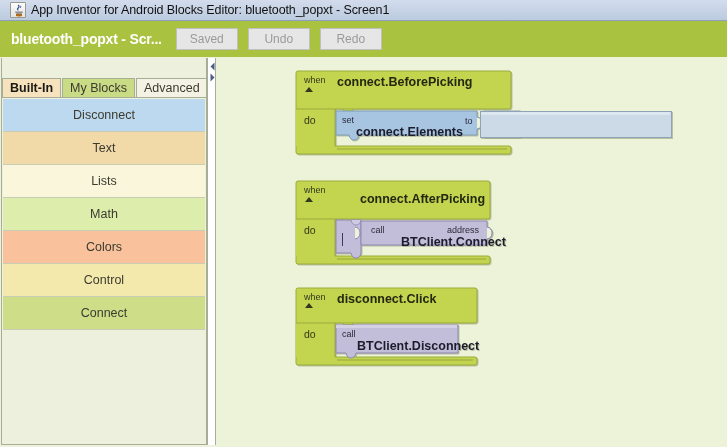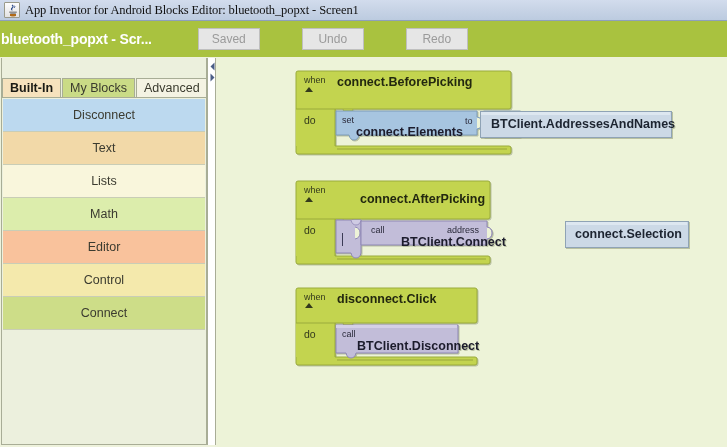--- a/index.html
+++ b/index.html
@@ -17,22 +17,21 @@
     background: #eef2dc;
   }
 
   
   .titlebar {
     position: absolute; left: 0; top: 0;
     width: 727px; height: 21px;
     background: linear-gradient(to bottom, #d2dced 0%, #c8d4e6 45%, #bccbe0 100%);
     border-bottom: 1px solid #8ea0bb;
     display: flex; align-items: center;
-    padding-left: 4px;
-    font-family: Liberation Serif, serif;
+    padding-left: 10px;
   }
   .java-icon {
     width: 16px; height: 16px;
     position: relative;
     background: linear-gradient(to bottom,#fdfdfd,#e3e3e3);
     border: 1px solid #9a9a8a;
     border-radius: 1px;
     margin-right: 5px;
     flex: 0 0 auto;
     overflow: hidden;
@@ -44,42 +43,41 @@
     white-space: nowrap;
     letter-spacing: -0.1px;
   }
 
   
   .toolbar {
     position: absolute; left: 0; top: 21px;
     width: 727px; height: 36px;
     background: #a9c23f;
     display: flex; align-items: center;
-    padding-left: 1px;
+    padding-left: 11px;
   }
   .project-title {
     font-size: 14px;
     font-weight: bold;
     color: #ffffff;
     white-space: nowrap;
     margin-right: 14px;
     letter-spacing: -0.2px;
   }
   .tb-btn {
     height: 22px;
     min-width: 62px;
     margin-right: 10px;
     background: #e6e6e6;
     border: 1px solid #bfbfbf;
     color: #9a9a9a;
     font-size: 12px;
     display: flex; align-items: center; justify-content: center;
     padding: 0 8px;
     white-space: nowrap;
-    margin-left: 32px;
   }
 
   
   .left-panel {
     position: absolute; left: 1px; top: 58px;
     width: 206px; height: 387px;
     background: #ecf0dd;
     border: 1px solid #a8ad96;
     border-top: none;
     overflow: hidden;
@@ -205,21 +203,21 @@
       <div class="tab sel">Built-In</div>
       <div class="tab myblocks">My Blocks</div>
       <div class="tab advanced">Advanced</div>
     </div>
 
     <div class="cat-list">
       <div class="cat" style="background:#bcd9ef">Disconnect</div>
       <div class="cat" style="background:#f2d9a8">Text</div>
       <div class="cat" style="background:#f9f6dc">Lists</div>
       <div class="cat" style="background:#dcedac">Math</div>
-      <div class="cat" style="background:#f9c29c">Editor</div>
+      <div class="cat" style="background:#f9c29c">Colors</div>
       <div class="cat" style="background:#f4e9ac">Control</div>
       <div class="cat" style="background:#cddd88">Connect</div>
     </div>
   </div>
 
   <div class="splitter">
     <svg class="split-arrow up" viewBox="0 0 7 9">
       <path d="M5.5 0.5 L1.5 4.5 L5.5 8.5 z" fill="#4a5d86"></path>
     </svg>
     <svg class="split-arrow down" viewBox="0 0 7 9">
@@ -260,21 +258,20 @@
       <div class="blk-label lbl-small" style="left:47px; top:45px;">set</div>
       <div class="blk-label lbl-body" style="left:61px; top:55px;">connect.Elements</div>
       <div class="blk-label lbl-small" style="left:170px; top:46px;">to</div>
     </div>
 
     <div class="event-block" style="left:263px; top:53px;">
       <svg class="blk-svg" width="192" height="28" viewBox="0 0 192 28">
         <rect x="0.5" y="0.5" width="191" height="26" fill="#ccd9e6" stroke="#8fa3b5" stroke-width="1"></rect>
         <rect x="1" y="1" width="189" height="3" fill="#dde7f0"></rect>
       </svg>
-      <div class="blk-label lbl-val" style="left:11px; top:6px;">BTClient.AddressesAndNames</div>
     </div>
 
     <div class="event-block" style="left:78px; top:122px;">
       <svg class="blk-svg" width="216" height="86" viewBox="0 0 216 86">
         <path d="M1 3 q0 -2 2 -2 H193 q2 0 2 2 V37 q0 2 -2 2 H40
                  V76 H193 q2 0 2 2 V82 q0 2 -2 2 H3 q-2 0 -2 -2 Z" fill="#c3d44f" stroke="#9aab3c" stroke-width="1"></path>
         <path d="M1 39 H40 V76 H1 Z" fill="#c3d44f" stroke="none"></path>
         <path d="M40 39 V76" stroke="#9aab3c" stroke-width="1" fill="none"></path>
         <path d="M1 39 H40" stroke="#9aab3c" stroke-width="1" fill="none"></path>
         <path d="M42 79 H191" stroke="#aebd45" stroke-width="2" fill="none"></path>
@@ -292,27 +289,20 @@
       <div class="caret" style="left:10px; top:17px;"></div>
       <div class="blk-label lbl-title" style="left:42px; top:12px;margin-left:23px;">connect.AfterPicking</div>
       <div class="blk-label lbl-do" style="left:9px; top:44px;">do</div>
       <div class="textcursor" style="left:47px; top:53px;"></div>
 
       <div class="blk-label lbl-small" style="left:76px; top:45px;">call</div>
       <div class="blk-label lbl-body" style="left:106px; top:55px;text-align:center;">BTClient.Connect</div>
       <div class="blk-label lbl-small" style="left:152px; top:45px;">address</div>
     </div>
 
-    <div class="event-block" style="left:348px; top:163px;">
-      <svg class="blk-svg" width="124" height="28" viewBox="0 0 124 28">
-        <rect x="0.5" y="0.5" width="123" height="26" fill="#ccd9e6" stroke="#8fa3b5" stroke-width="1"></rect>
-        <rect x="1" y="1" width="121" height="3" fill="#dde7f0"></rect>
-      </svg>
-      <div class="blk-label lbl-val" style="left:10px; top:6px;">connect.Selection</div>
-    </div>
 
     <div class="event-block" style="left:78px; top:229px;">
       <svg class="blk-svg" width="200" height="80" viewBox="0 0 200 80">
         <path d="M1 3 q0 -2 2 -2 H180 q2 0 2 2 V34 q0 2 -2 2 H40
                  V70 H180 q2 0 2 2 V76 q0 2 -2 2 H3 q-2 0 -2 -2 Z" fill="#c3d44f" stroke="#9aab3c" stroke-width="1"></path>
         <path d="M1 36 H40 V70 H1 Z" fill="#c3d44f" stroke="none"></path>
         <path d="M40 36 V70" stroke="#9aab3c" stroke-width="1" fill="none"></path>
         <path d="M1 36 H40" stroke="#9aab3c" stroke-width="1" fill="none"></path>
         <path d="M42 73 H178" stroke="#aebd45" stroke-width="2" fill="none"></path>
         <path d="M48 36 q1 5 5 5 q4 0 5 -5" fill="#b4c447" stroke="#9aab3c" stroke-width="0.8"></path>

